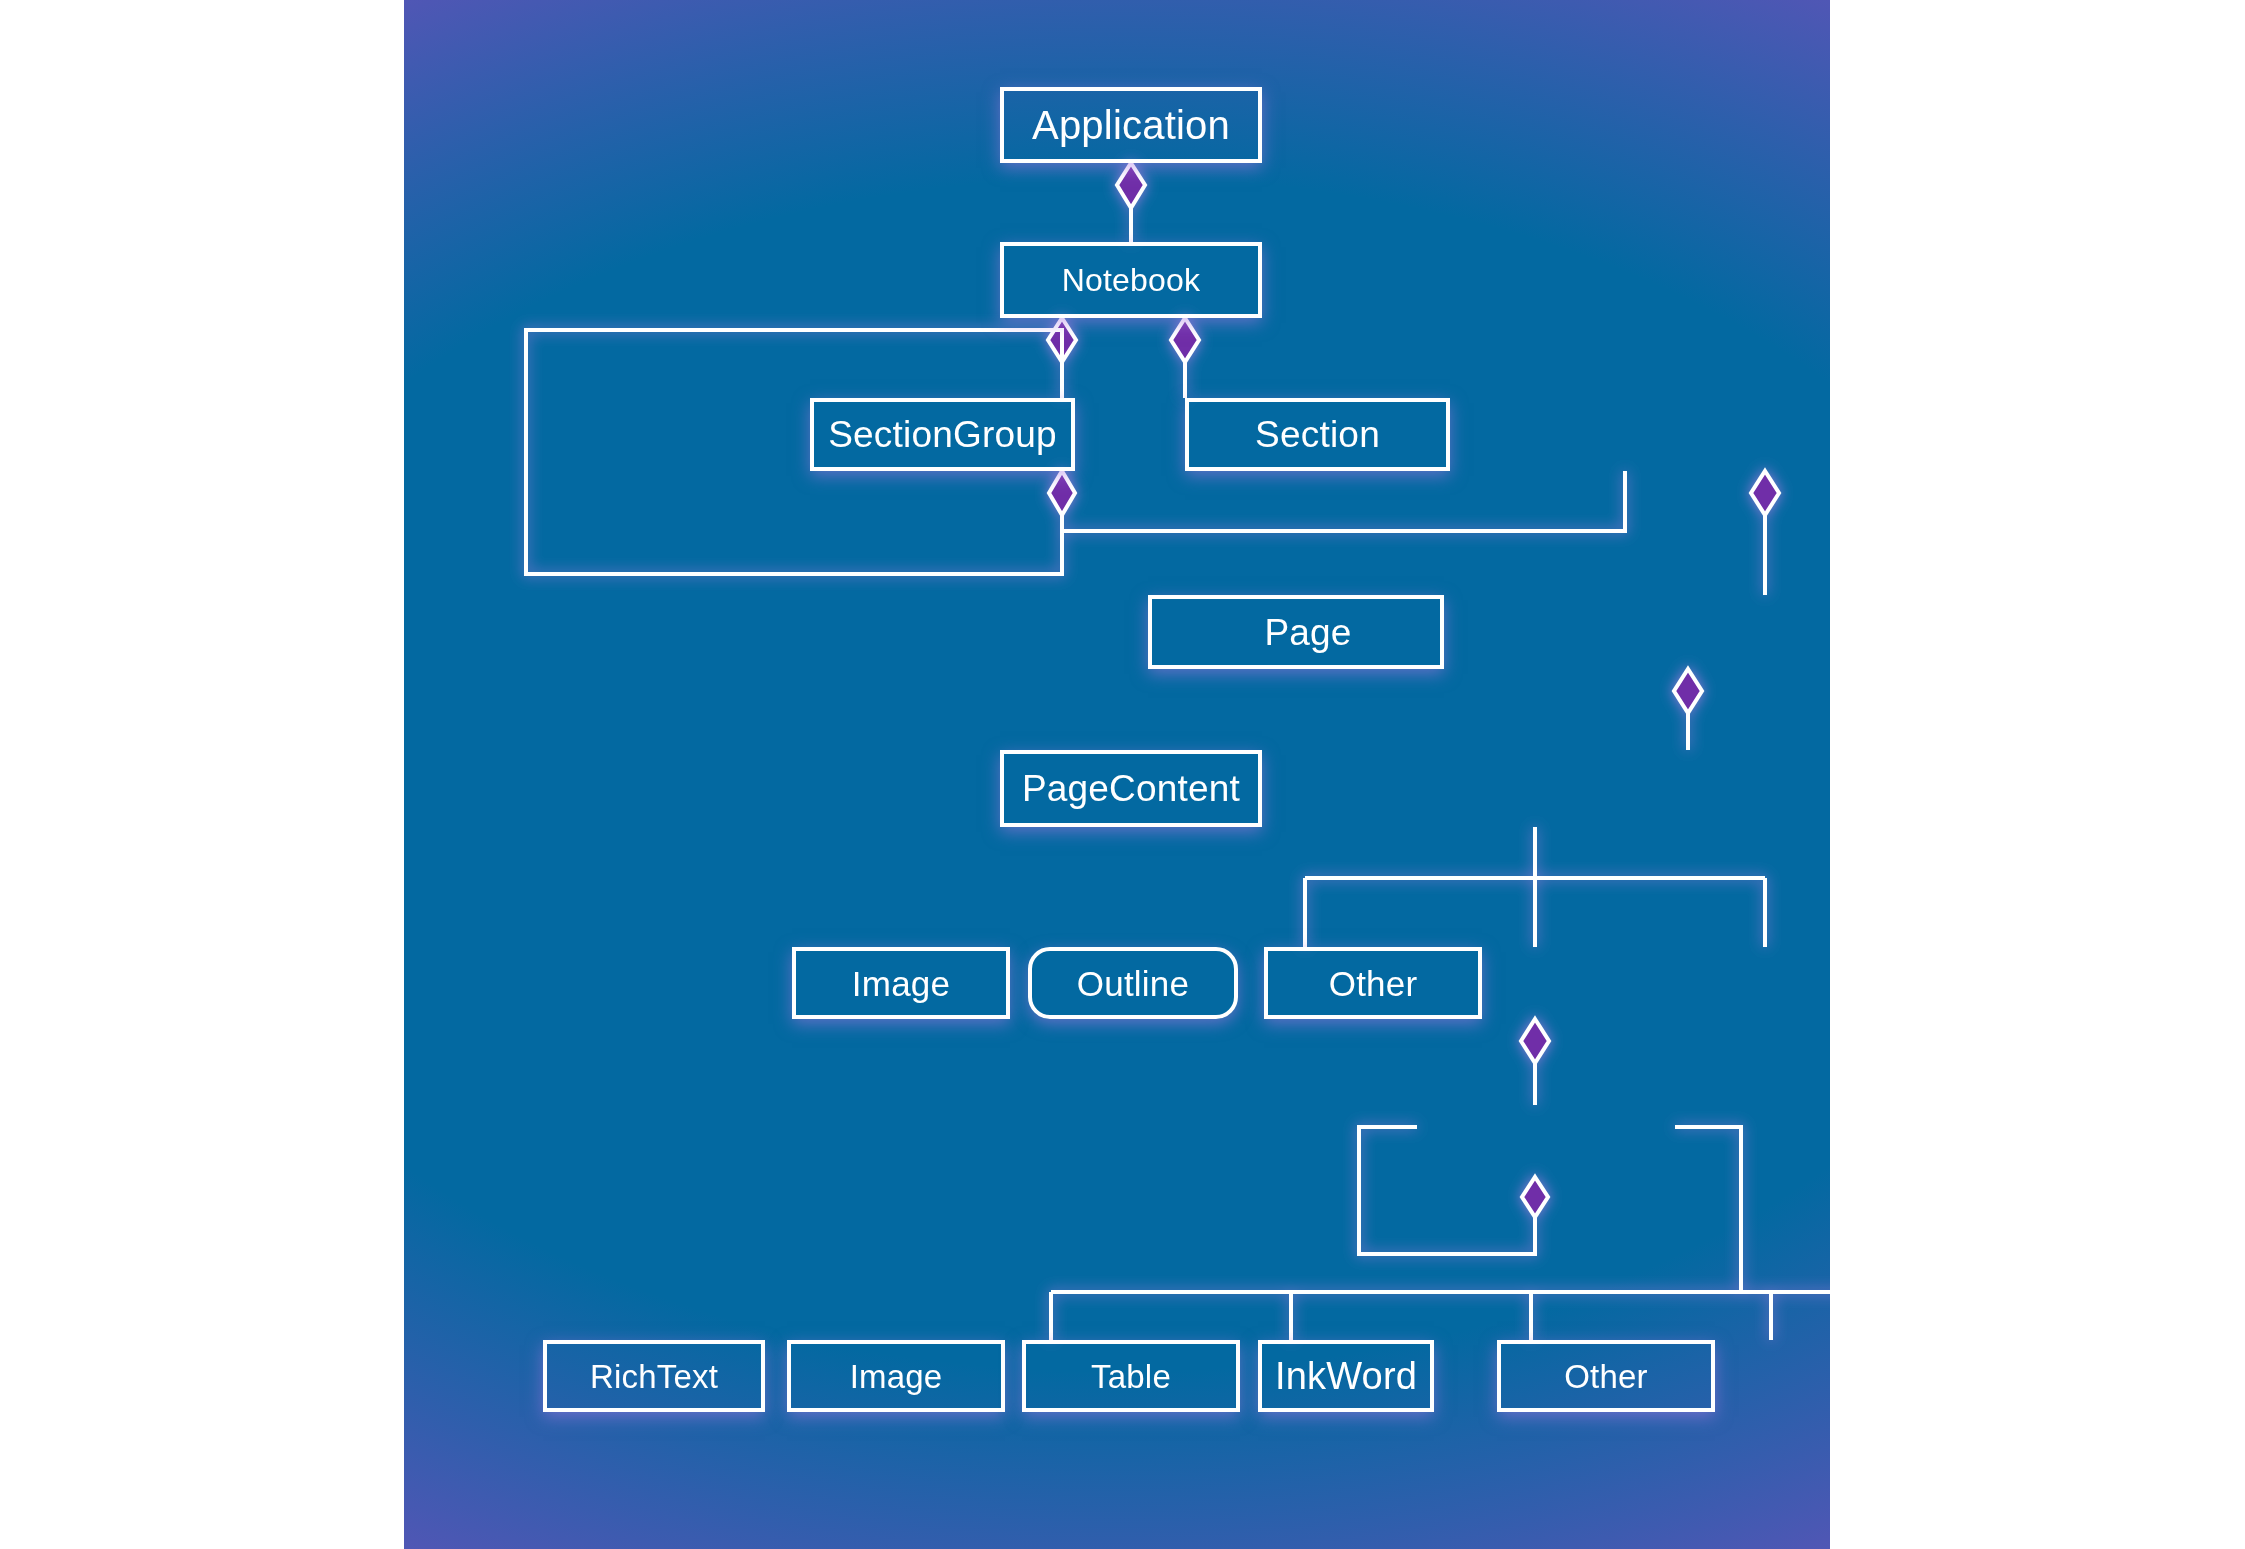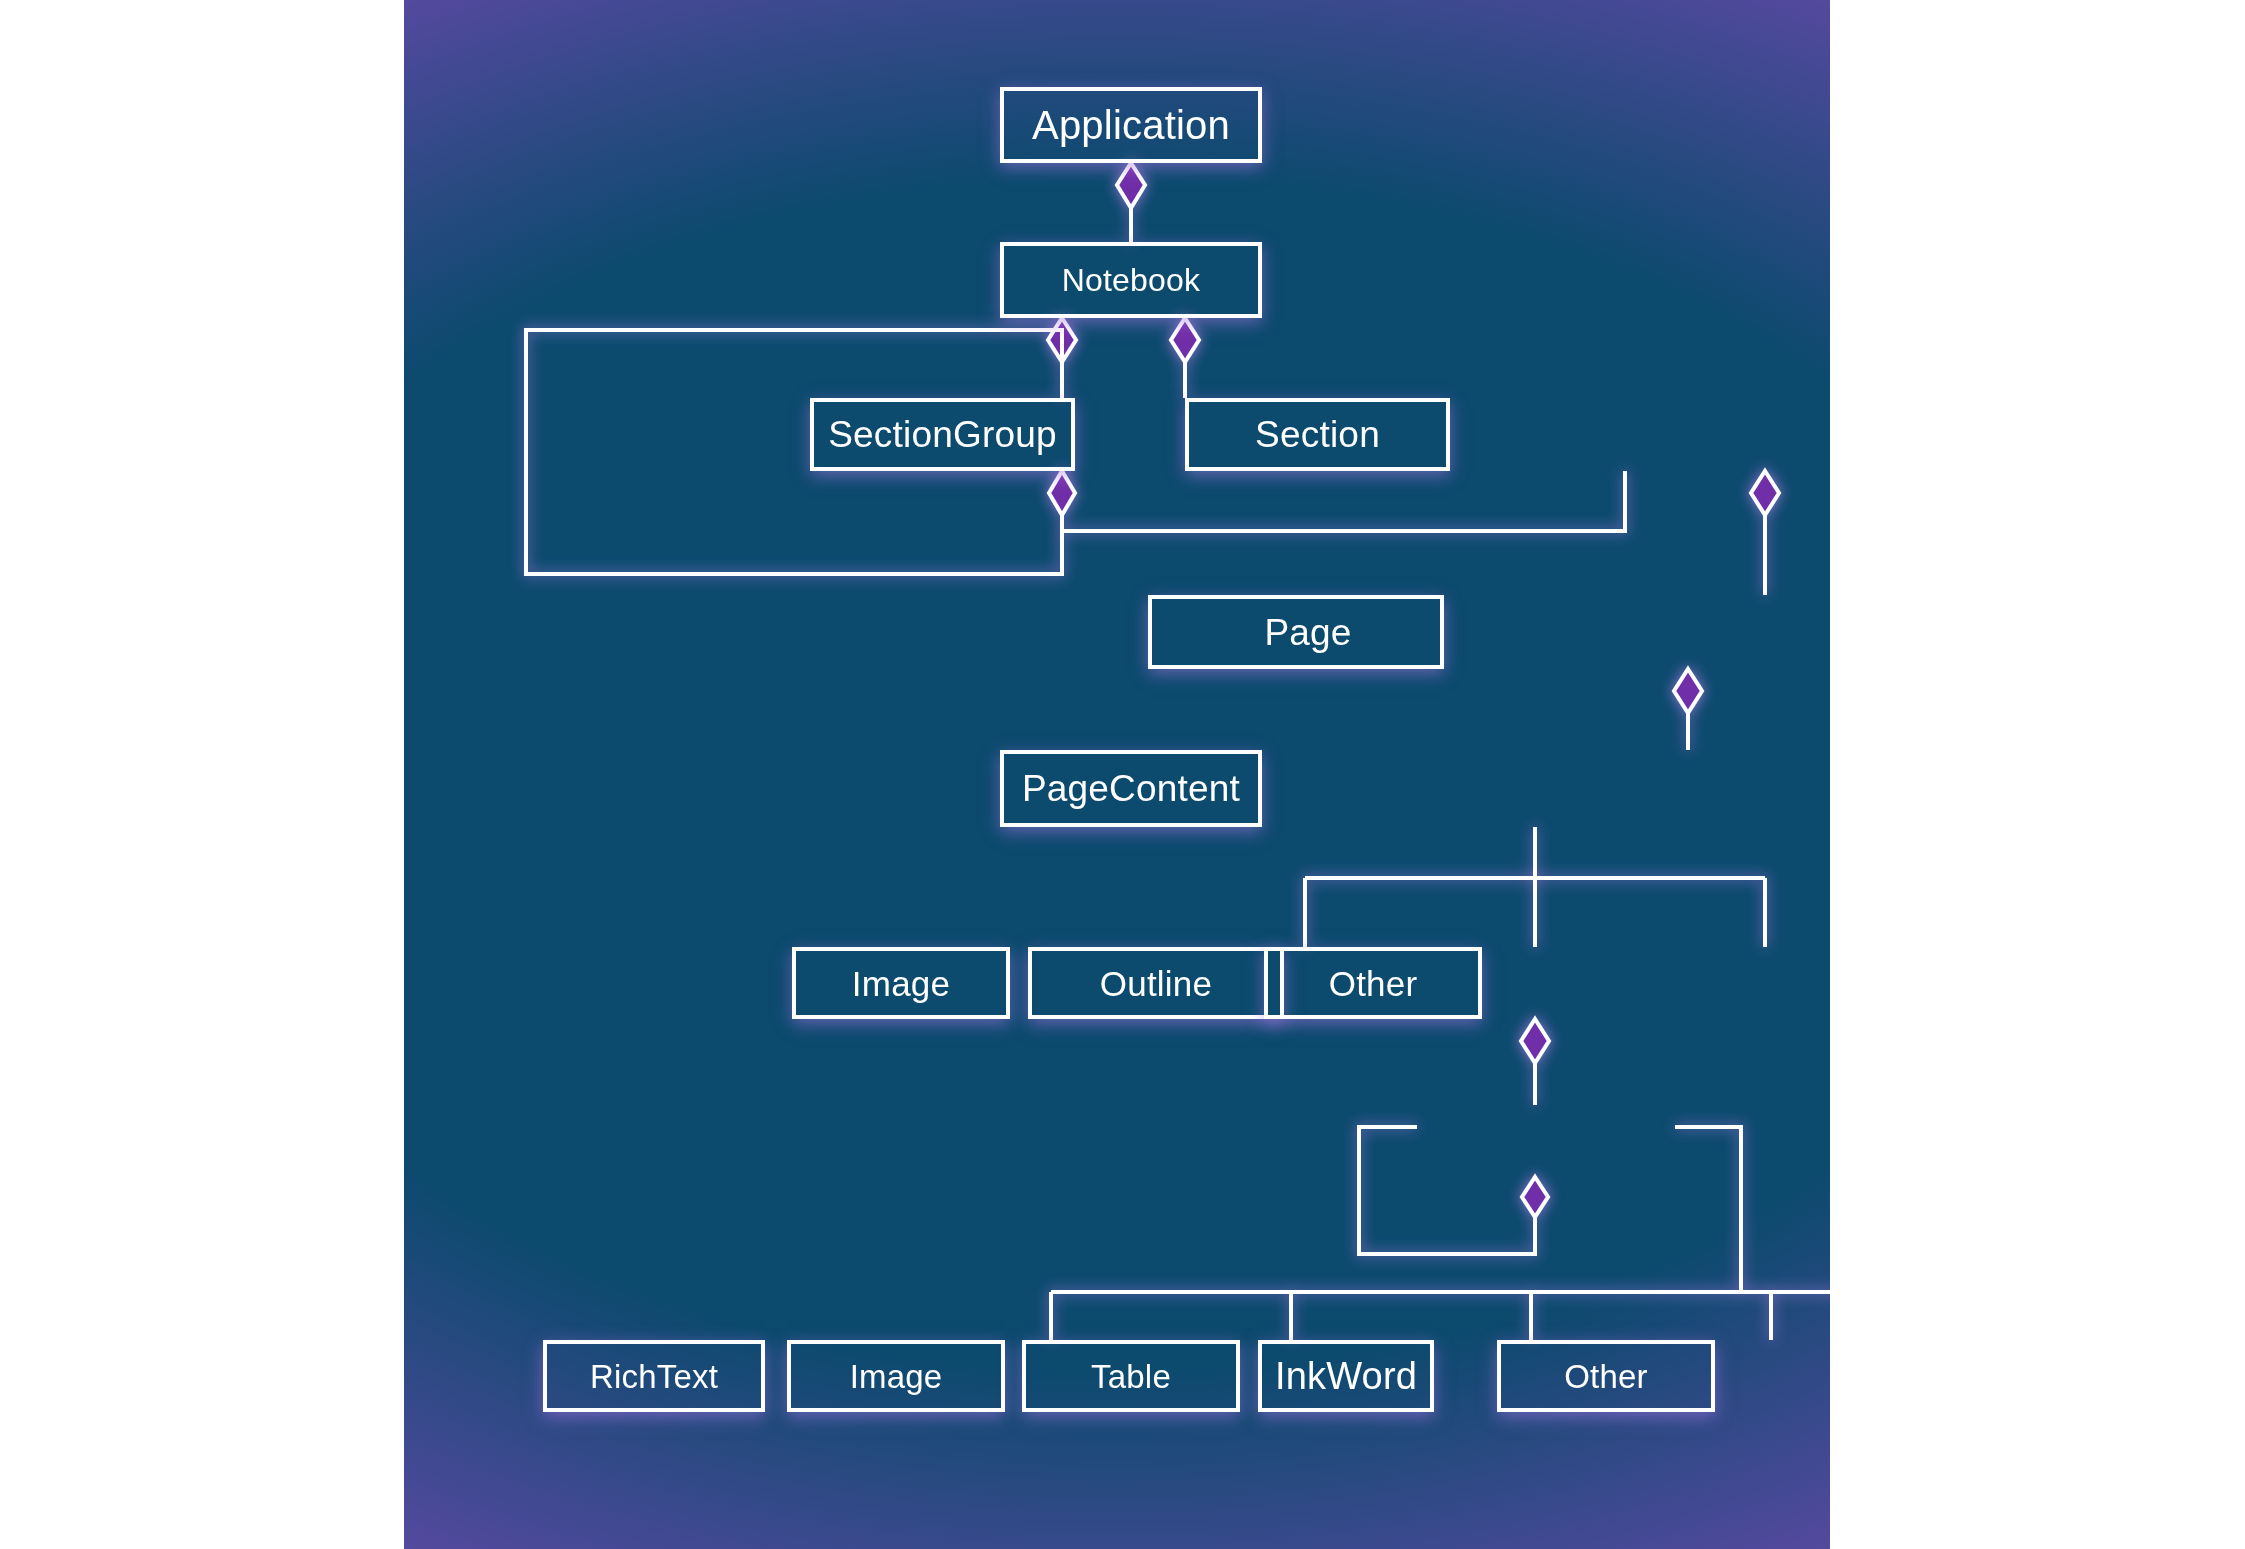--- a/index.html
+++ b/index.html
@@ -19,21 +19,21 @@
     height: 1549px;
     background: #ffffff;
   }
   
   #panel {
     position: absolute;
     left: 404px;
     top: 0px;
     width: 1426px;
     height: 1549px;
-    background: #0c4a6e;
+    background: #0369a1;
     overflow: hidden;
   }
   
   #panel::before {
     content: "";
     position: absolute;
     left: 0; top: 0; right: 0; bottom: 0;
     background:
       radial-gradient(ellipse 120% 70% at 50% 50%, rgba(110,46,168,0.0) 55%, rgba(140,72,196,0.55) 82%, rgba(150,84,205,0.75) 100%);
     pointer-events: none;
@@ -170,21 +170,21 @@
     </div>
 
     <div class="node" style="left:596px; top:750px; width:262px; height:77px; font-size:37px;">
       <span class="lbl">PageContent</span>
     </div>
 
     <div class="node" style="left:388px; top:947px; width:218px; height:72px; font-size:35px;">
       <span class="lbl">Image</span>
     </div>
 
-    <div class="node" style="left:624px; top:947px; width:256px; height:72px; font-size:35px;">
+    <div class="node" style="left:624px; top:947px; width:210px; height:72px; font-size:35px;border-radius:22px;">
       <span class="lbl">Outline</span>
     </div>
 
     <div class="node" style="left:860px; top:947px; width:218px; height:72px; font-size:35px;">
       <span class="lbl">Other</span>
     </div>
 
 
     <div class="node" style="left:139px; top:1340px; width:222px; height:72px; font-size:33px;">
       <span class="lbl">RichText</span>

